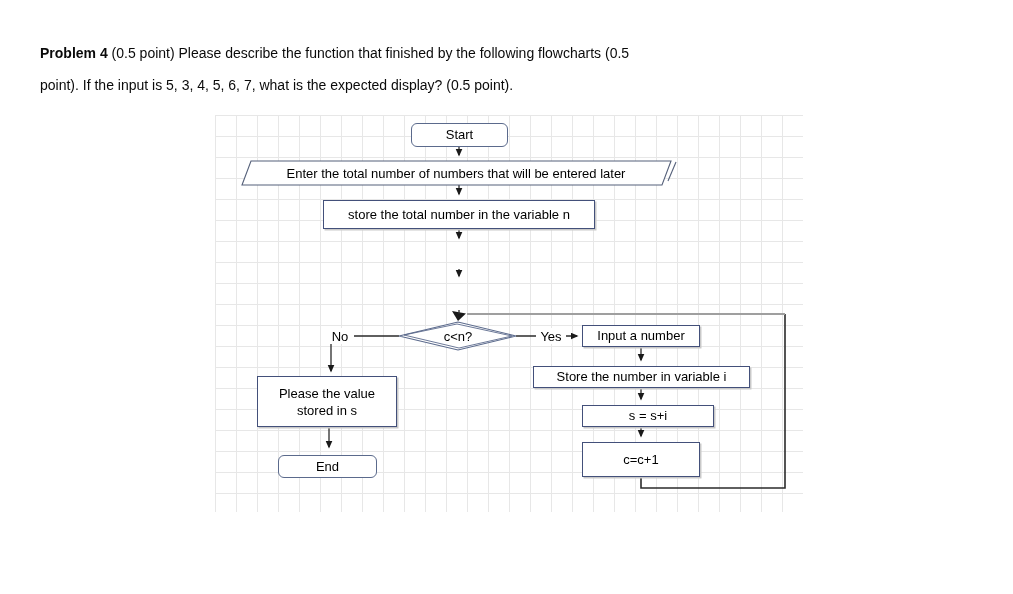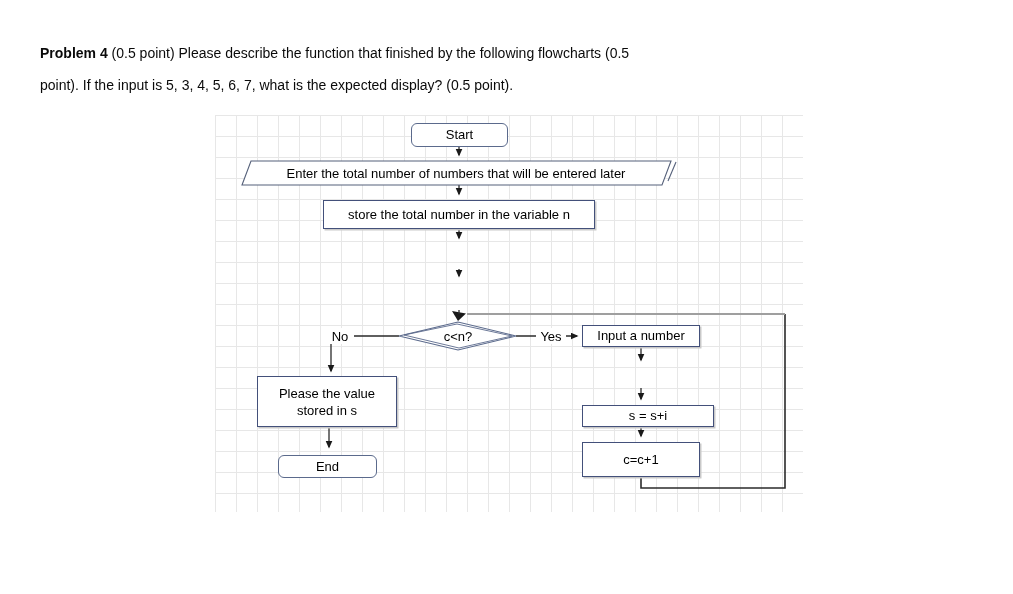--- a/index.html
+++ b/index.html
@@ -87,18 +87,19 @@
 
   <div class="node two-line" style="left:257px;top:376px;width:140px;height:51px;">
     <span>Please the value</span>
     <span>stored in s</span>
   </div>
 
   <div class="node oval" style="left:278px;top:455px;width:99px;height:23px;">End</div>
 
   <div class="node" style="left:582px;top:325px;width:118px;height:22px;">Input a number</div>
 
+  <div class="node" style="left:533px;top:366px;width:217px;height:22px;">Store the number in variable i</div>
 
   <div class="node" style="left:582px;top:405px;width:132px;height:22px;">s = s+i</div>
 
   <div class="node" style="left:582px;top:442px;width:118px;height:35px;">c=c+1</div>
 
 </div>
 
 </body></html>

